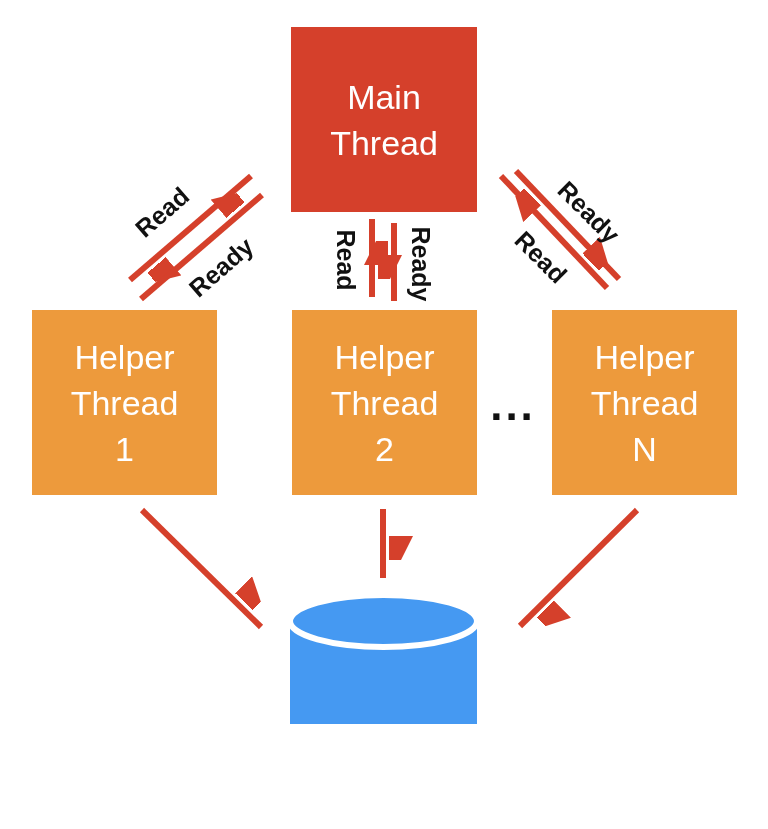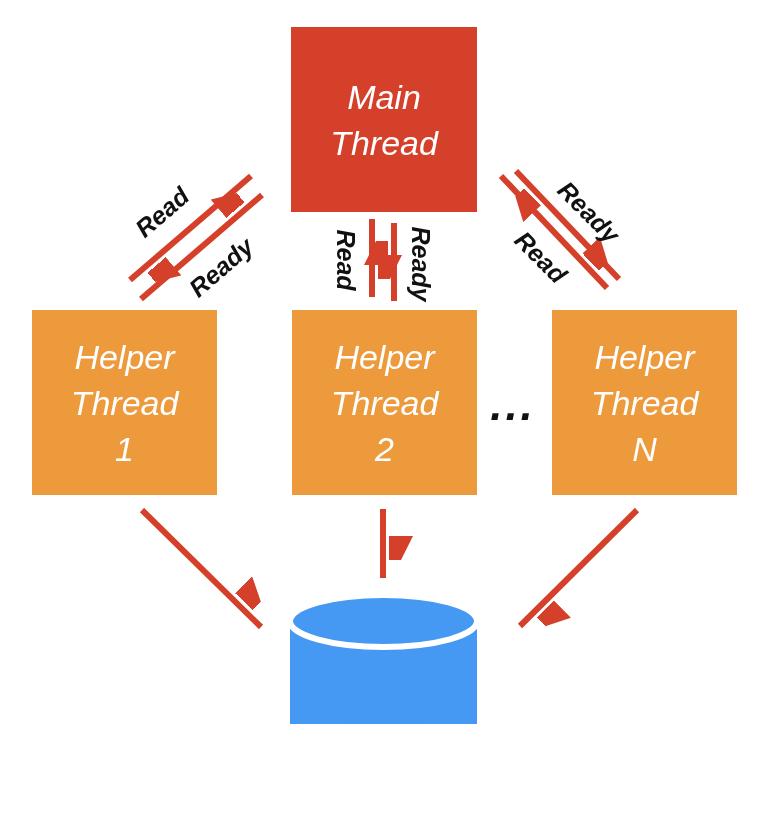--- a/index.html
+++ b/index.html
@@ -7,21 +7,20 @@
     padding: 0;
     background: #ffffff;
   }
   .canvas {
     position: relative;
     width: 768px;
     height: 724px;
     background: #ffffff;
     overflow: hidden;
     font-family: "Liberation Sans", sans-serif;
-    font-style: italic;
   }
   svg { display: block; }
   .box-label {
     fill: #ffffff;
     font-size: 34px;
     font-weight: 400;
     text-anchor: middle;
     dominant-baseline: central;
     font-family: "Liberation Sans", sans-serif;
   }

